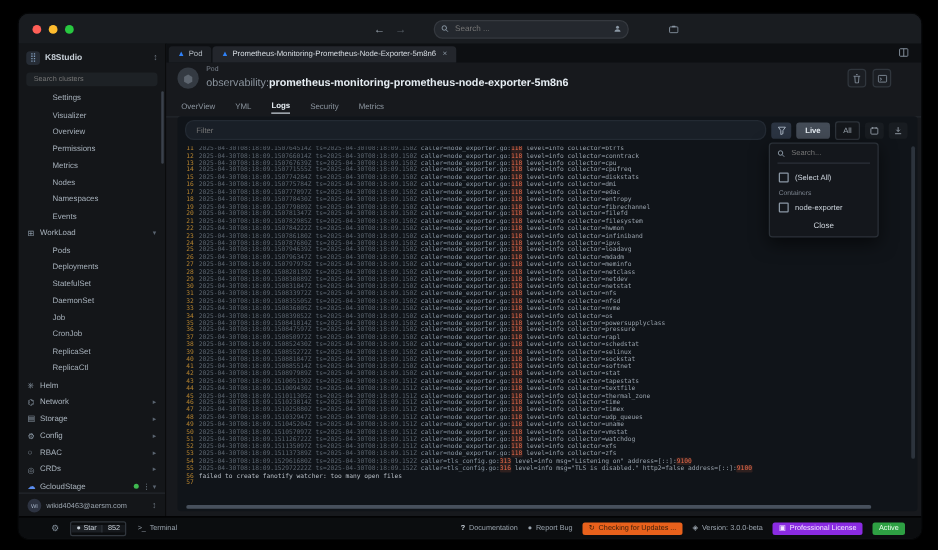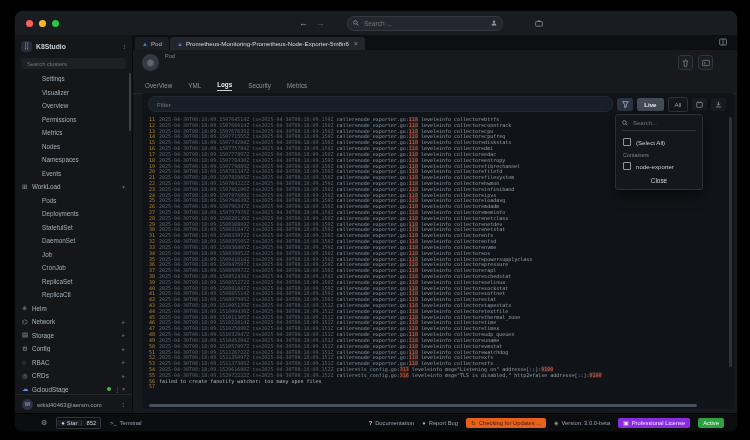--- a/index.html
+++ b/index.html
@@ -292,20 +292,21 @@
           <svg width="8" height="8" viewBox="0 0 12 12">
                 <rect x="1" y="1.5" width="10" height="9" rx="1" fill="none" stroke="currentColor" stroke-width="1.1"></rect>
                 <line x1="6" y1="1.5" x2="6" y2="10.5" stroke="currentColor" stroke-width="1.1"></line>
               </svg>
         </span>
       </div>
 
       <div class="pod-header">
         <span class="pod-avatar">⬢</span>
         <span class="pod-kind">Pod</span>
+        <span class="pod-title"><span>observability:</span><b>prometheus-monitoring-prometheus-node-exporter-5m8n6</b></span>
         <span class="hdr-btn trash">
           <svg width="7" height="8" viewBox="0 0 10 12">
                 <path d="M1 3h8M4 1h2M2.5 3l.6 8h3.8l.6-8" fill="none" stroke="currentColor" stroke-width="1"></path>
               </svg>
         </span>
         <span class="hdr-btn screen">
           <svg width="8" height="8" viewBox="0 0 12 12">
                 <rect x="1" y="2" width="10" height="8" rx="1" fill="none" stroke="currentColor" stroke-width="1"></rect>
                 <path d="M3 5l2 1.5L3 8" fill="none" stroke="currentColor" stroke-width="1"></path>
               </svg>

